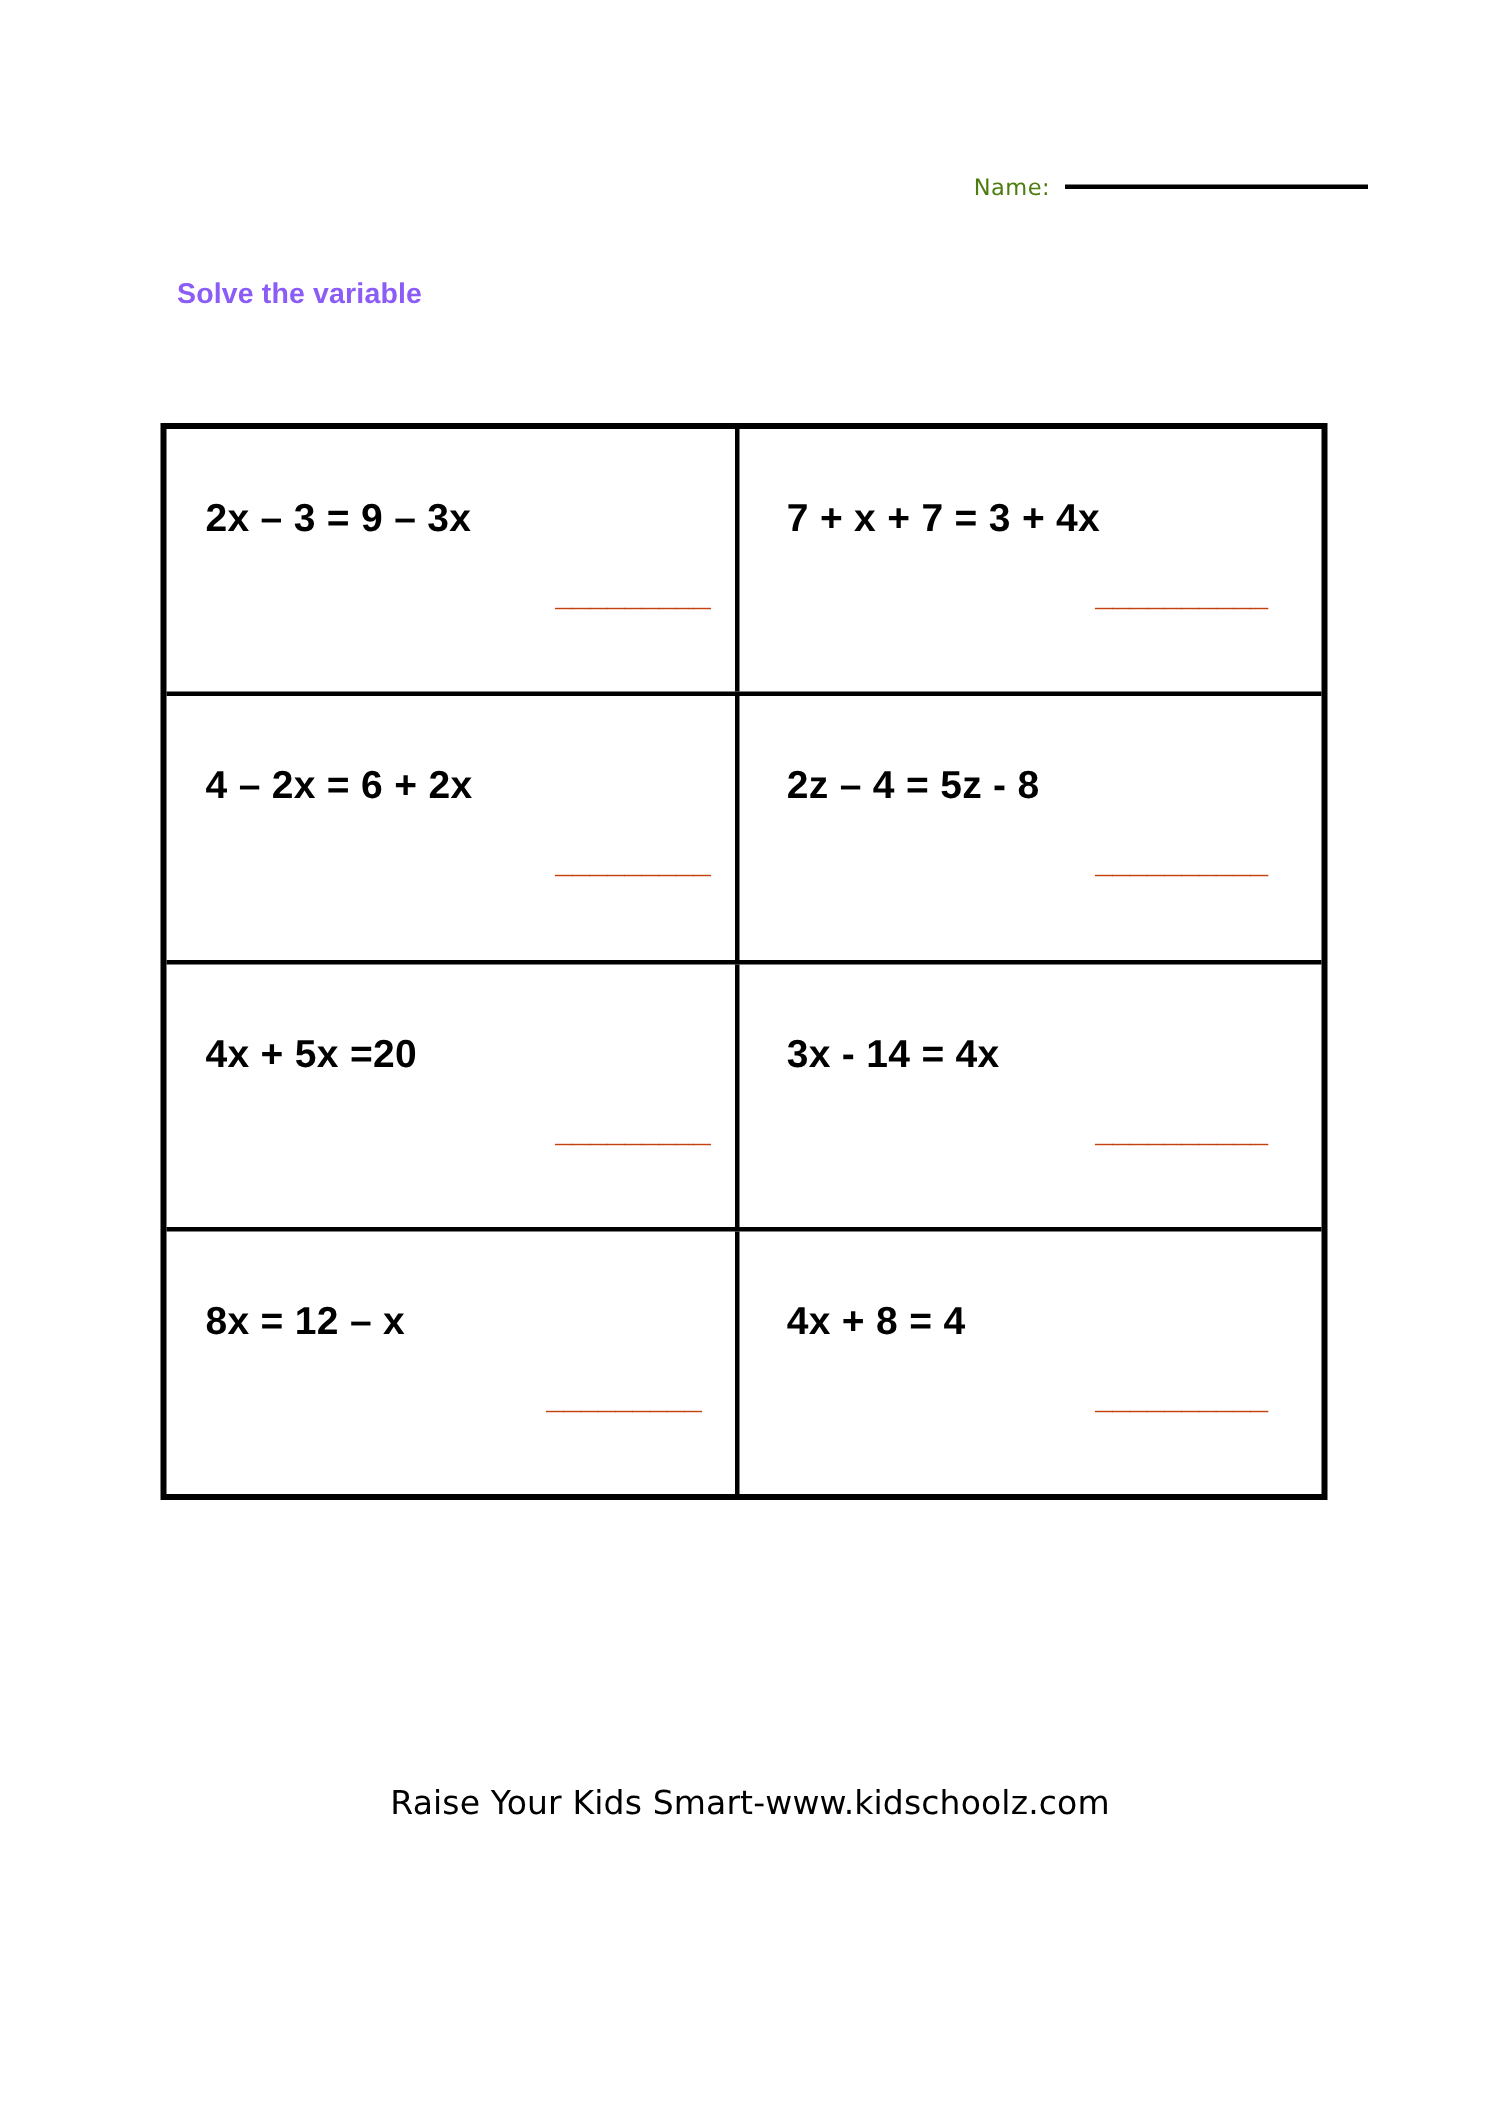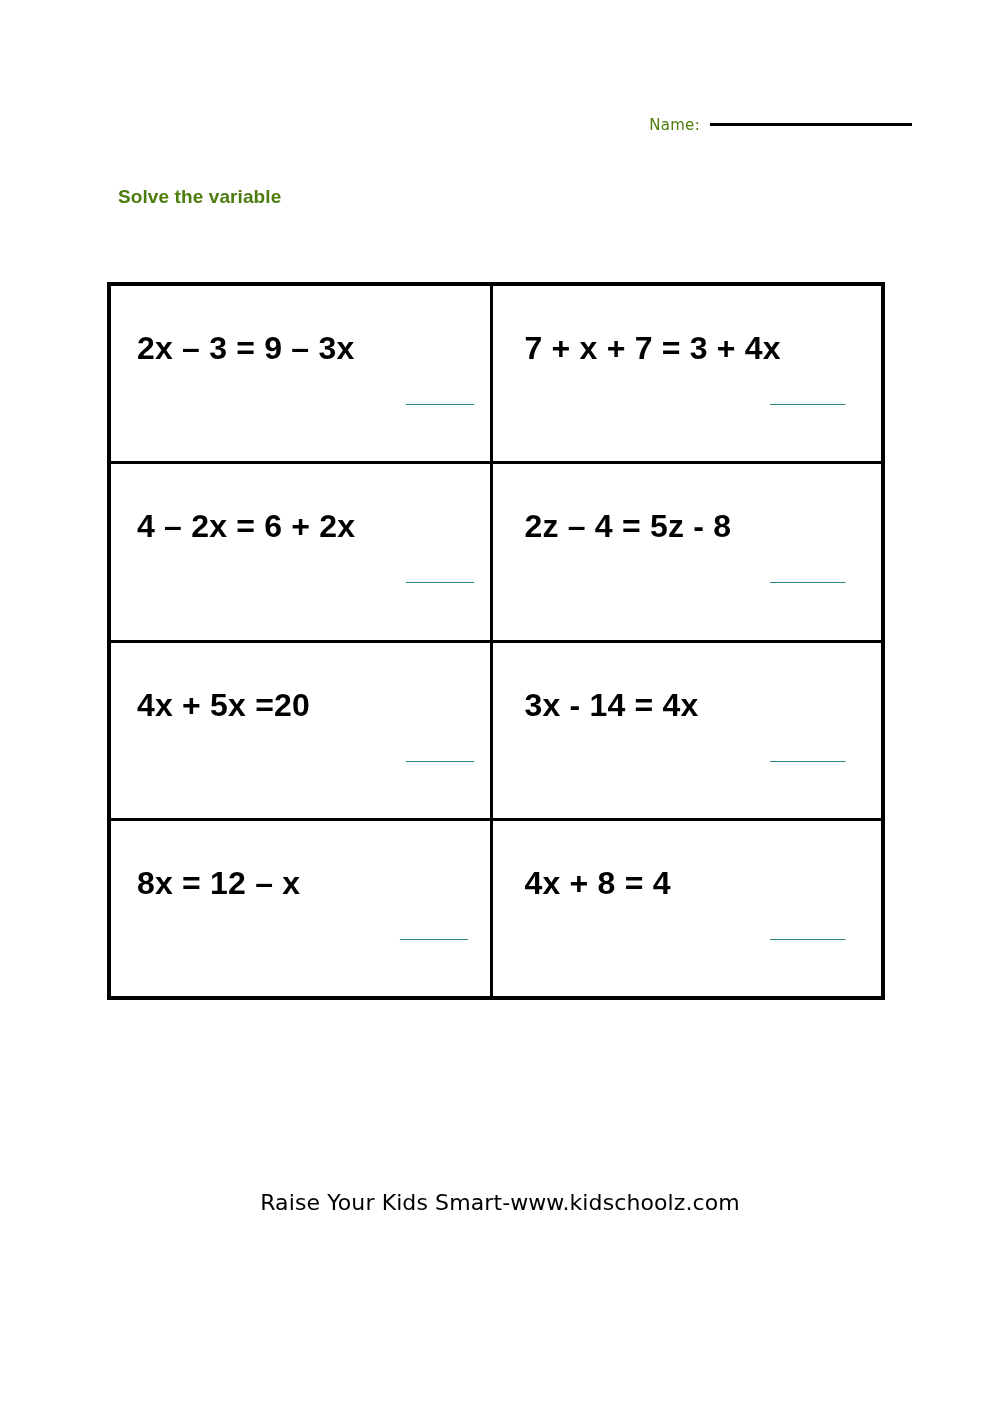--- a/index.html
+++ b/index.html
@@ -43,21 +43,21 @@
 
   
   .worksheet-title {
     position: absolute;
     top: 186px;
     left: 118px;
     font-family: "Liberation Sans", sans-serif;
     font-size: 19px;
     font-weight: bold;
     letter-spacing: 0.1px;
-    color: #4d7c0f;
+    color: #8b5cf6;
   }
 
   
   .problem-grid {
     position: absolute;
     left: 107px;
     top: 282px;
     width: 778px;
     height: 718px;
     border: 4px solid #000000;
@@ -86,37 +86,37 @@
   .grid-cell:last-child {
     border-right: none;
     margin-left: 10px;
   }
 
   .equation {
     position: absolute;
     left: 26px;
     top: 44px;
     font-family: "Liberation Sans", sans-serif;
-    font-size: 32px;
+    font-size: 26px;
     font-weight: bold;
     letter-spacing: 0.2px;
     white-space: nowrap;
     color: #000000;
   }
   .grid-cell.col-right .equation {
     left: 22px;
   }
 
   .answer-blank {
     position: absolute;
-    font-family: Liberation Serif, serif;
-    font-size: 16px;
+    font-family: Liberation Mono, monospace;
+    font-size: 20px;
     font-weight: normal;
     letter-spacing: -0.5px;
-    color: #0f766e;
+    color: #c2410c;
     white-space: nowrap;
     line-height: 1;
   }
   
   .grid-cell.col-left .answer-blank {
     right: 16px;
     top: 104px;
   }
   .grid-cell.col-left.shift-right .answer-blank {
     right: 22px;

